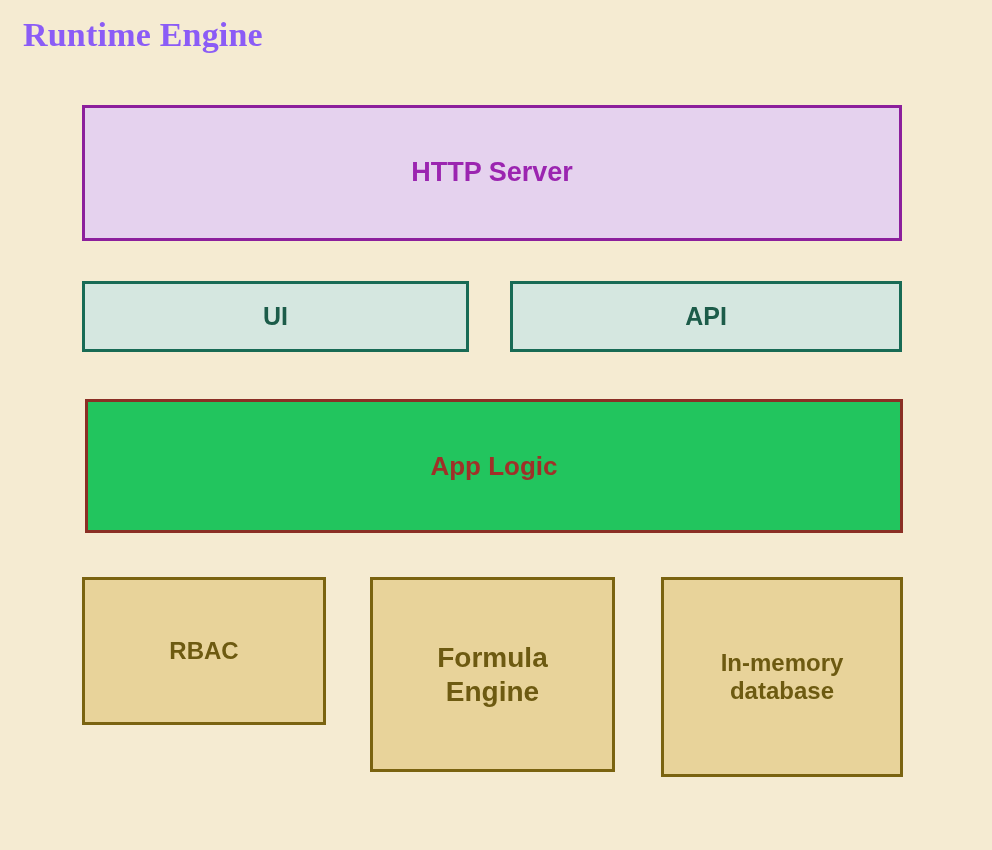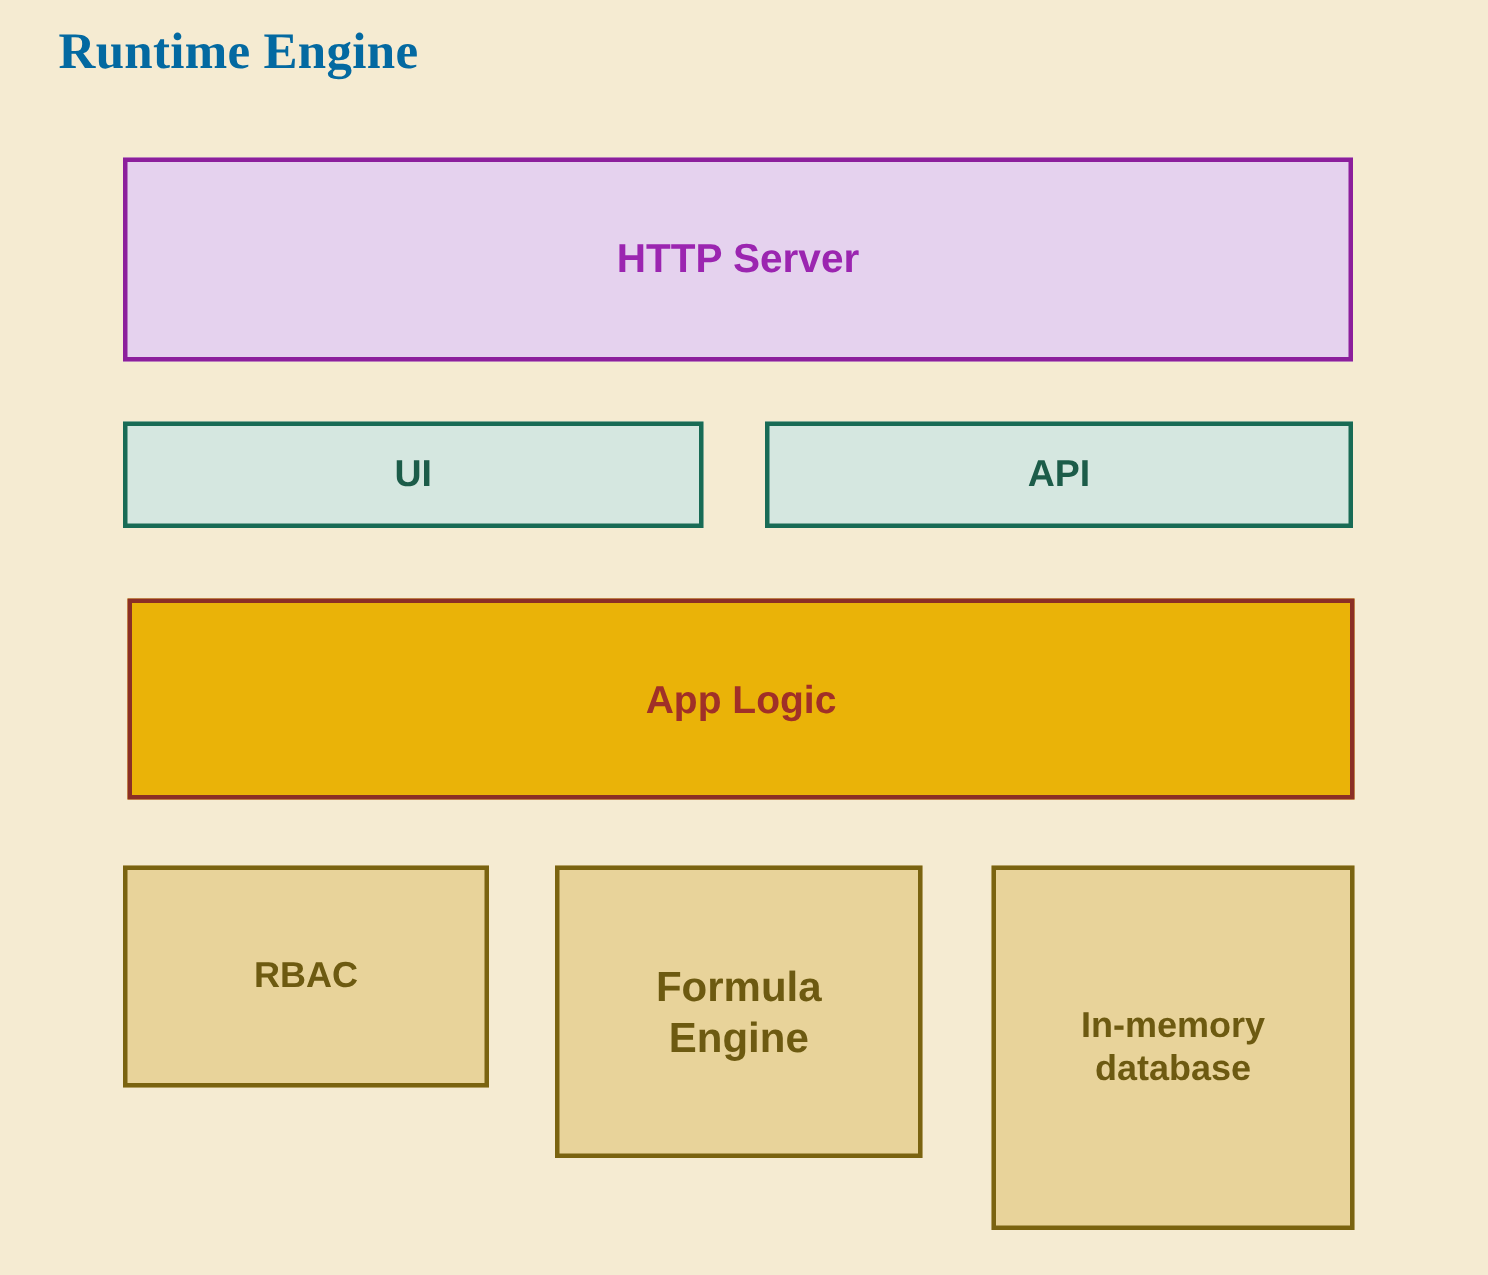--- a/index.html
+++ b/index.html
@@ -17,27 +17,27 @@
   }
 
   #diagram-root {
     position: relative;
     width: 992px;
     height: 850px;
   }
 
   .page-title {
     position: absolute;
-    left: 39px;
+    left: 23px;
     top: 16px;
     font-family: "Liberation Serif", serif;
     font-weight: bold;
     font-size: 34px;
     letter-spacing: 0.2px;
-    color: #0369a1;
+    color: #8b5cf6;
     white-space: nowrap;
   }
 
   .node {
     position: absolute;
     box-sizing: border-box;
     display: flex;
     align-items: center;
     justify-content: center;
     text-align: center;
@@ -80,21 +80,21 @@
     font-size: 25px;
   }
 
   
   .node-applogic {
     left: 85px;
     top: 399px;
     width: 818px;
     height: 134px;
     border: 3px solid #8b2f25;
-    background: #eab308;
+    background: #22c55e;
     color: #a03028;
     font-size: 26px;
   }
 
   
   .node-rbac {
     left: 82px;
     top: 577px;
     width: 244px;
     height: 148px;
@@ -110,21 +110,21 @@
     height: 195px;
     border: 3px solid #7a6310;
     background: #e8d39a;
     color: #6d5a11;
     font-size: 28px;
   }
   .node-memdb {
     left: 661px;
     top: 577px;
     width: 242px;
-    height: 243px;
+    height: 200px;
     border: 3px solid #7a6310;
     background: #e8d39a;
     color: #6d5a11;
     font-size: 24px;
   }
 
   .node-label {
     display: block;
     white-space: pre-line;
   }

